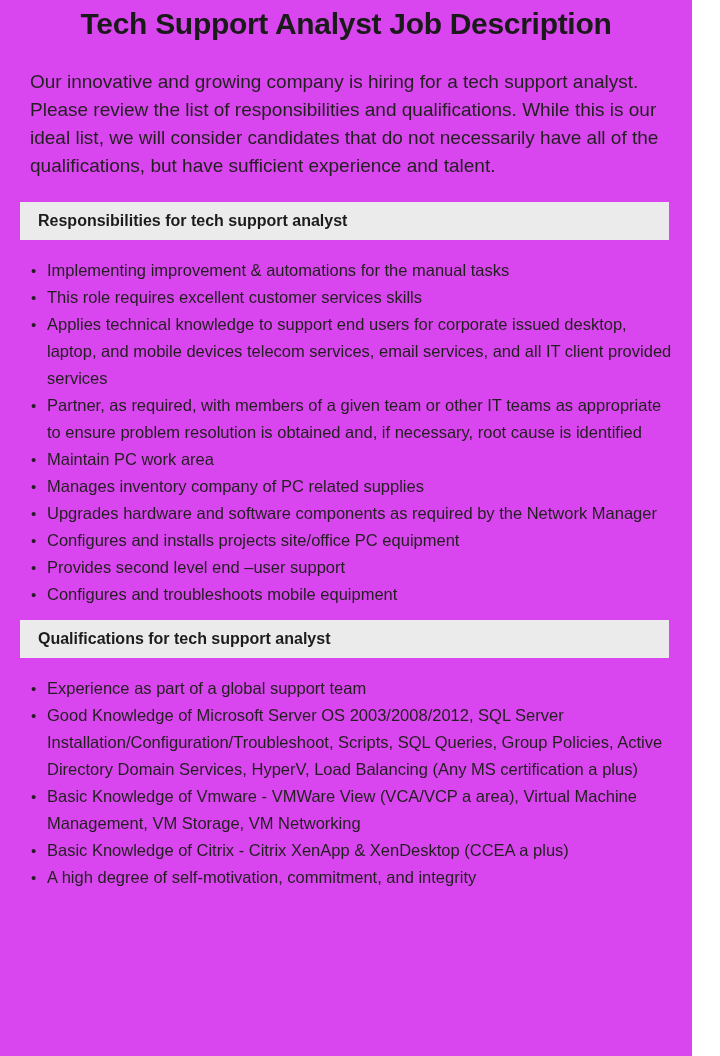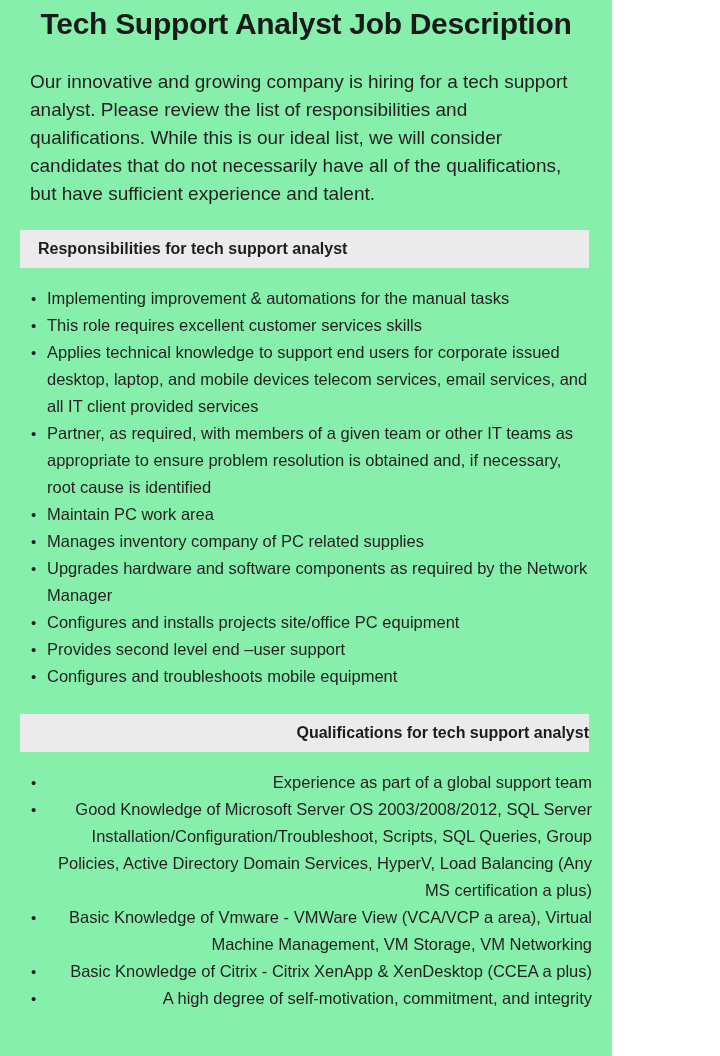--- a/index.html
+++ b/index.html
@@ -9,23 +9,23 @@
     background: #ffffff;
   }
   body {
     width: 720px;
     height: 1056px;
     font-family: "Liberation Sans", sans-serif;
     color: #231f20;
     -webkit-font-smoothing: antialiased;
   }
   .page {
-    width: 612px;
+    width: 692px;
     min-height: 1056px;
-    background: #86efac;
+    background: #d946ef;
     padding: 0;
     position: relative;
   }
   .doc-title {
     font-size: 30px;
     font-weight: bold;
     text-align: center;
     letter-spacing: -0.3px;
     color: #1a1a1a;
     margin: 0;
@@ -68,21 +68,21 @@
   }
   ul.bullets li::before {
     content: "\2022";
     position: absolute;
     left: 0;
     top: 0;
     font-size: 15px;
     line-height: 27px;
     color: #231f20;
   }
-  .section--qualifications { margin-top: 24px; text-align: right; }
+  .section--qualifications { margin-top: 12px; }
   .tail-space { height: 36px; }
 </style>
 </head>
 <body>
 
 <div class="page">
 
   <h1 class="doc-title">Tech Support Analyst Job Description</h1>
 
   <p class="intro">Our innovative and growing company is hiring for a tech support analyst. Please review the list of responsibilities and qualifications. While this is our ideal list, we will consider candidates that do not necessarily have all of the qualifications, but have sufficient experience and talent.</p>

